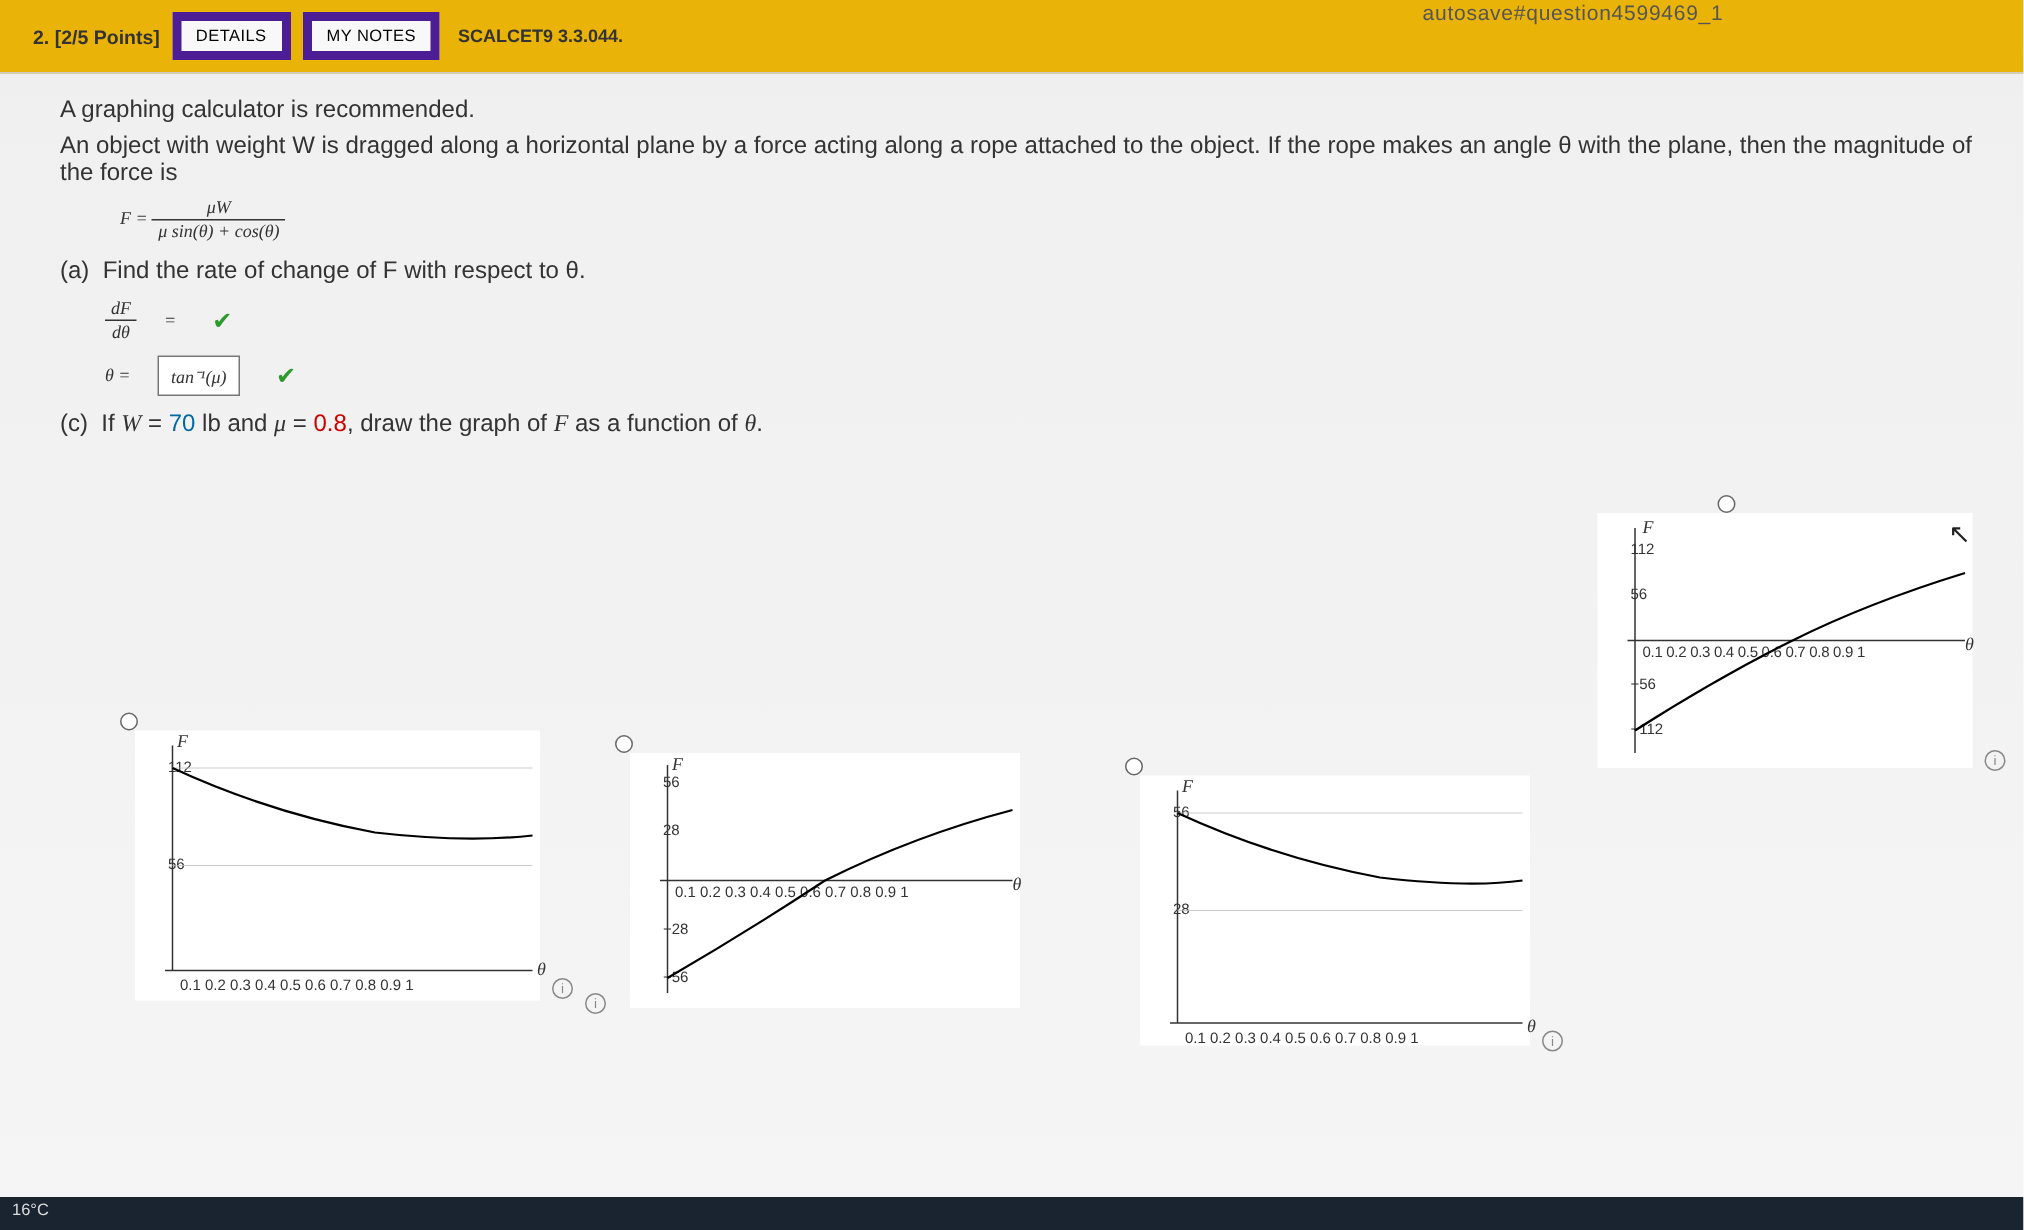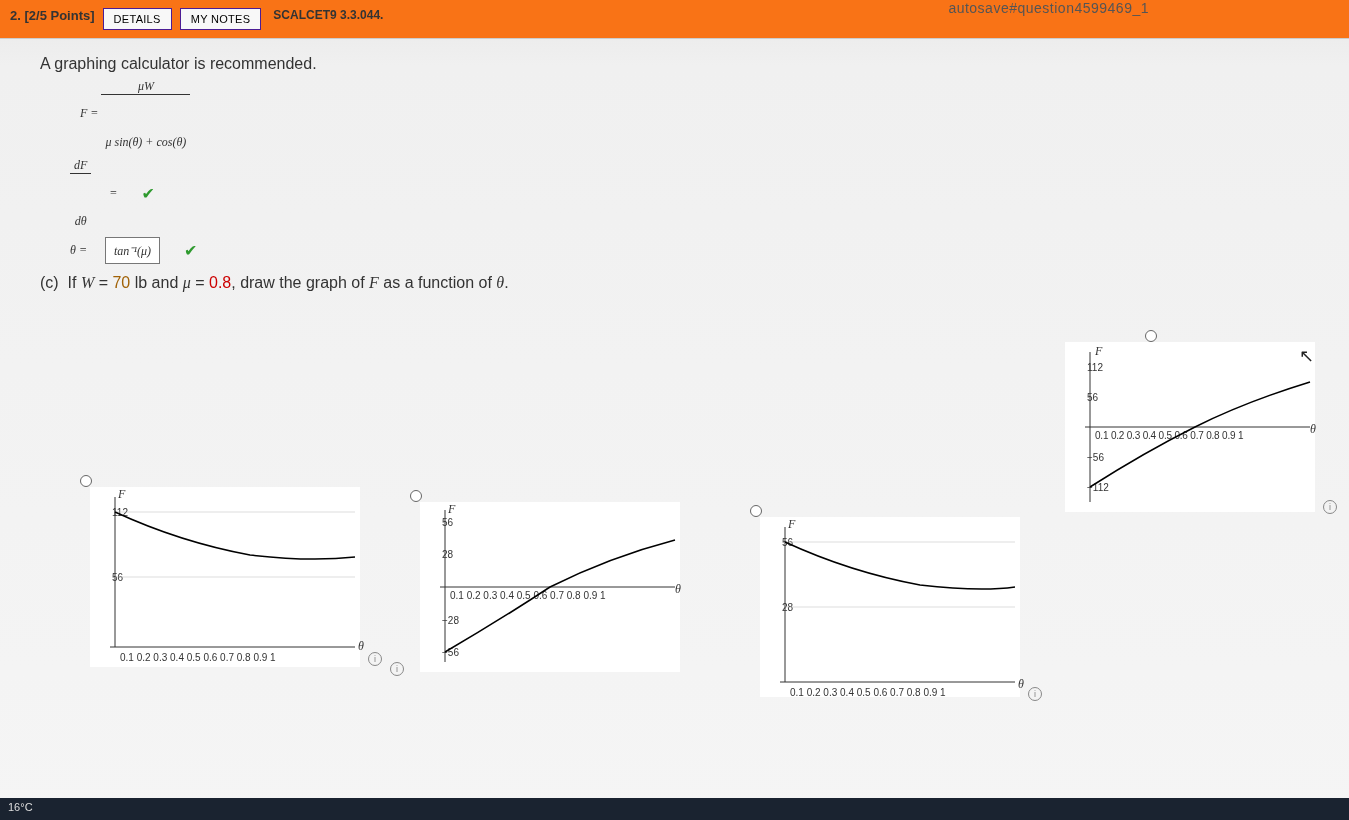--- a/index.html
+++ b/index.html
@@ -7,35 +7,35 @@
   font-family: Arial, Helvetica, sans-serif;
   font-size: 12px;
   background: linear-gradient(180deg, #e8e8e8 0%, #f0f0f0 8%, #f5f5f5 100%);
   color: #333;
   width: 1349px;
   min-height: 820px;
   position: relative;
 }
 .url-remnant { position:absolute; top:0; right:200px; color:#555; font-size:14px; letter-spacing:.5px; }
 .question-header {
-  display:flex; align-items:flex-start; gap:8px; padding:8px 10px;
-  border-bottom:1px solid #ccc; background:#f97316;
+  display:flex; align-items:center; gap:8px; padding:8px 22px;
+  border-bottom:1px solid #ccc; background:#eab308;
 }
 .qnum { font-weight:bold; font-size:13px; }
 .btn-outline {
-  border:1px solid #4c1d95; background:#f8f8f8; padding:4px 10px;
+  border:6px solid #4c1d95; background:#f8f8f8; padding:4px 10px;
   font-size:11px; letter-spacing:.3px; cursor:pointer;
 }
 .ref { font-weight:bold; font-size:12px; margin-left:4px; }
 .content { padding:10px 20px 0 40px; }
 .line { margin:6px 0; font-size:16px; }
 .formula-block { margin:6px 0 8px 40px; font-family:"Times New Roman",serif; }
 .fraction { display:inline-block; text-align:center; vertical-align:middle; }
 .fraction .num { border-bottom:1px solid #333; padding:0 4px; }
-.fraction .den { padding:0 4px;margin-top:40px; }
+.fraction .den { padding:0 4px; }
 .italic { font-style:italic; font-family:"Times New Roman",serif; }
 .part-label { margin-top:10px; }
 .answer-box {
   border:1px solid #777; display:inline-block; padding:4px 8px;
   font-family:"Times New Roman",serif; background:#fff;
 }
 .check { color:#2e9a2e; font-size:16px; margin-left:6px; vertical-align:bottom; }
 .ans-row { display:flex; align-items:center; gap:18px; margin:8px 0 0 30px; }
 .sub-note { font-style:italic; }
 
@@ -74,47 +74,51 @@
     <span>2.</span>
     <span>[2/5 Points]</span>
   </span>
   <button class="btn-outline">DETAILS</button>
   <button class="btn-outline">MY NOTES</button>
   <span class="ref">SCALCET9 3.3.044.</span>
 </div>
 
 <div class="content">
   <div class="line">A graphing calculator is recommended.</div>
+  <div class="line">An object with weight W is dragged along a horizontal plane by a force acting along a rope attached to the object. If the rope makes an angle θ with the plane, then the magnitude of the force is</div>
 
   <div class="formula-block">
     <span class="italic">F =</span>
     <span class="fraction">
       <div class="num italic">μW</div>
       <div class="den italic">μ sin(θ) + cos(θ)</div>
     </span>
   </div>
 
 
+  <div class="line part-label">
+    <span>(a)</span>&nbsp;&nbsp;<span>Find the rate of change of F with respect to θ.</span>
+  </div>
   <div class="ans-row">
     <span class="fraction italic">
       <div class="num">dF</div>
       <div class="den">dθ</div>
     </span>
     <span class="italic">=</span>
     <span class="check">✔</span>
   </div>
 
   <div class="ans-row">
     <span class="italic">θ =</span>
     <span class="answer-box italic">tan⁻¹(μ)</span>
     <span class="check">✔</span>
   </div>
 
   <div class="line part-label">
-    <span>(c)</span>&nbsp;&nbsp;If <span class="italic">W</span> = <span style="color:#a16207">70</span> lb and <span class="italic">μ</span> = <span style="color:#c00">0.8</span>, draw the graph of <span class="italic">F</span> as a function of <span class="italic">θ</span>.
+    <span>(c)</span>&nbsp;&nbsp;If <span class="italic">W</span> = <span style="color:#0369a1">70</span> lb and <span class="italic">μ</span> = <span style="color:#c00">0.8</span>, draw the graph of <span class="italic">F</span> as a function of <span class="italic">θ</span>.
   </div>
 
   <div class="charts-wrap">
 
     <div class="chart-option" style="left:1025px; top:30px;">
       <span class="radio-circle" style="position:absolute; top:-12px; left:80px;"></span>
       <div class="chart-box" style="width:250px; height:170px;">
         <span class="axis-label-F" style="top:2px; left:30px;">F</span>
         <span class="tick-y" style="top:25px; left:22px;">112</span>
         <span class="tick-y" style="top:55px; left:22px;">56</span>

